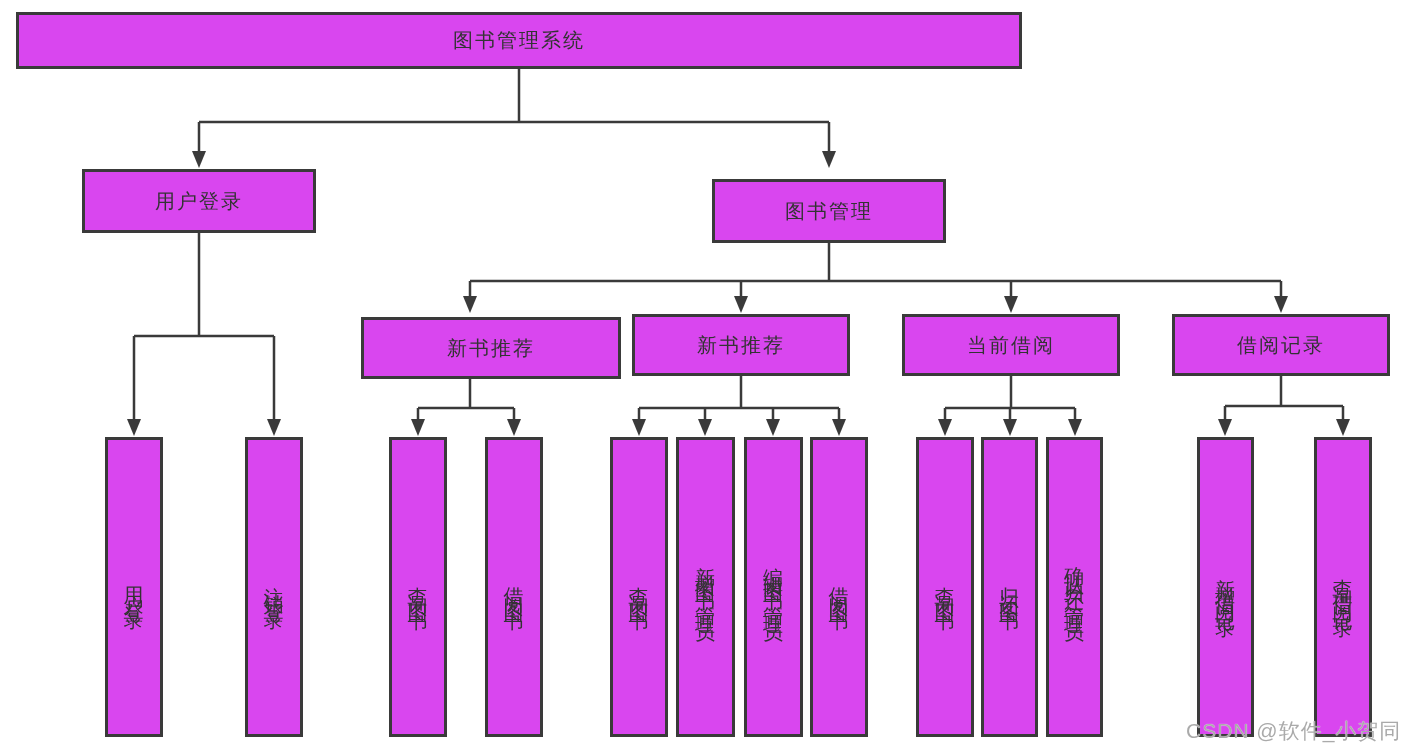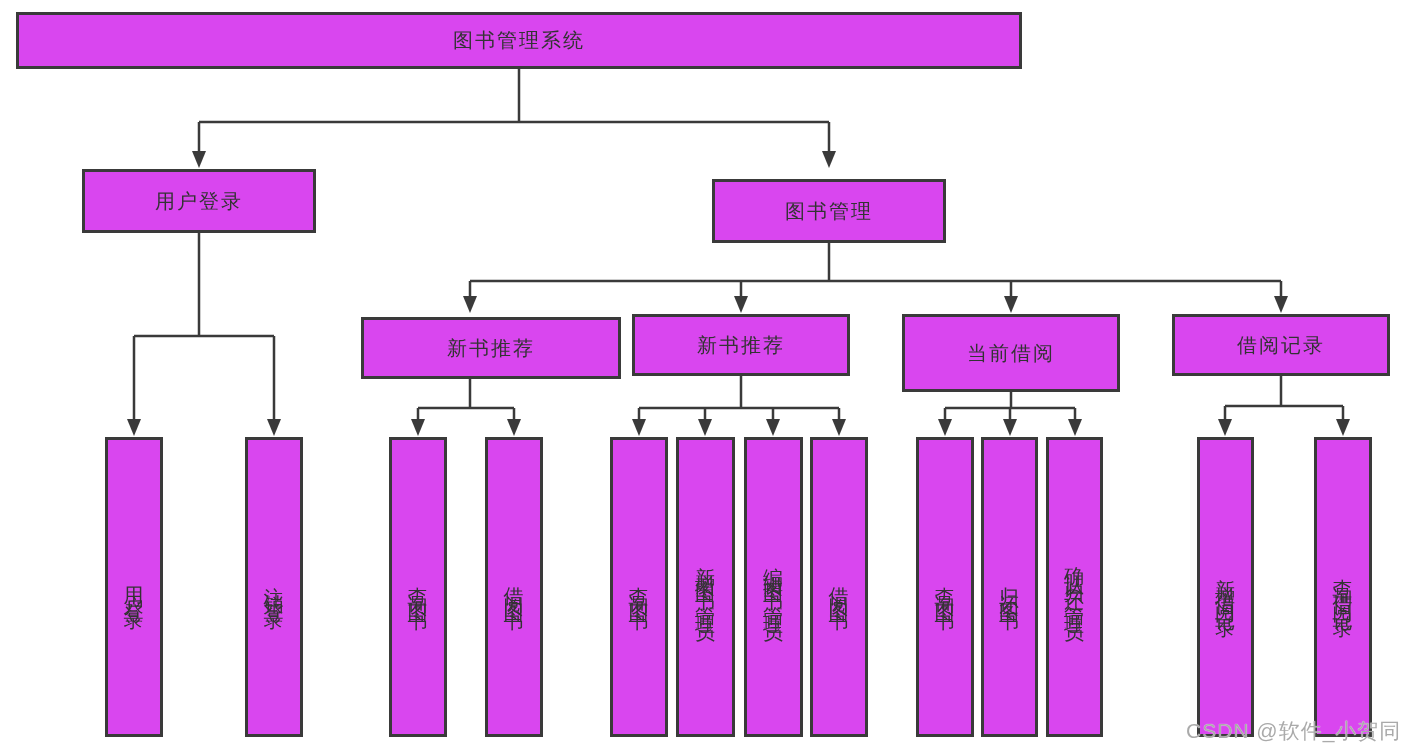--- a/index.html
+++ b/index.html
@@ -88,21 +88,21 @@
   </g>
 </svg>
 
 <div class="node" style="left:16px;top:12px;width:1006px;height:57px">图书管理系统</div>
 
 <div class="node" style="left:82px;top:169px;width:234px;height:64px">用户登录</div>
 <div class="node" style="left:712px;top:179px;width:234px;height:64px">图书管理</div>
 
 <div class="node" style="left:361px;top:317px;width:260px;height:62px">新书推荐</div>
 <div class="node" style="left:632px;top:314px;width:218px;height:62px">新书推荐</div>
-<div class="node" style="left:902px;top:314px;width:218px;height:78px">当前借阅</div>
+<div class="node" style="left:902px;top:314px;width:218px;height:62px">当前借阅</div>
 <div class="node" style="left:1172px;top:314px;width:218px;height:62px">借阅记录</div>
 
 <div class="node vert" style="left:105px;top:437px;width:58px;height:300px">
   <span class="vtext">用户登录</span>
 </div>
 <div class="node vert" style="left:245px;top:437px;width:58px;height:300px">
   <span class="vtext">注销登录</span>
 </div>
 
 <div class="node vert" style="left:389px;top:437px;width:58px;height:300px">

